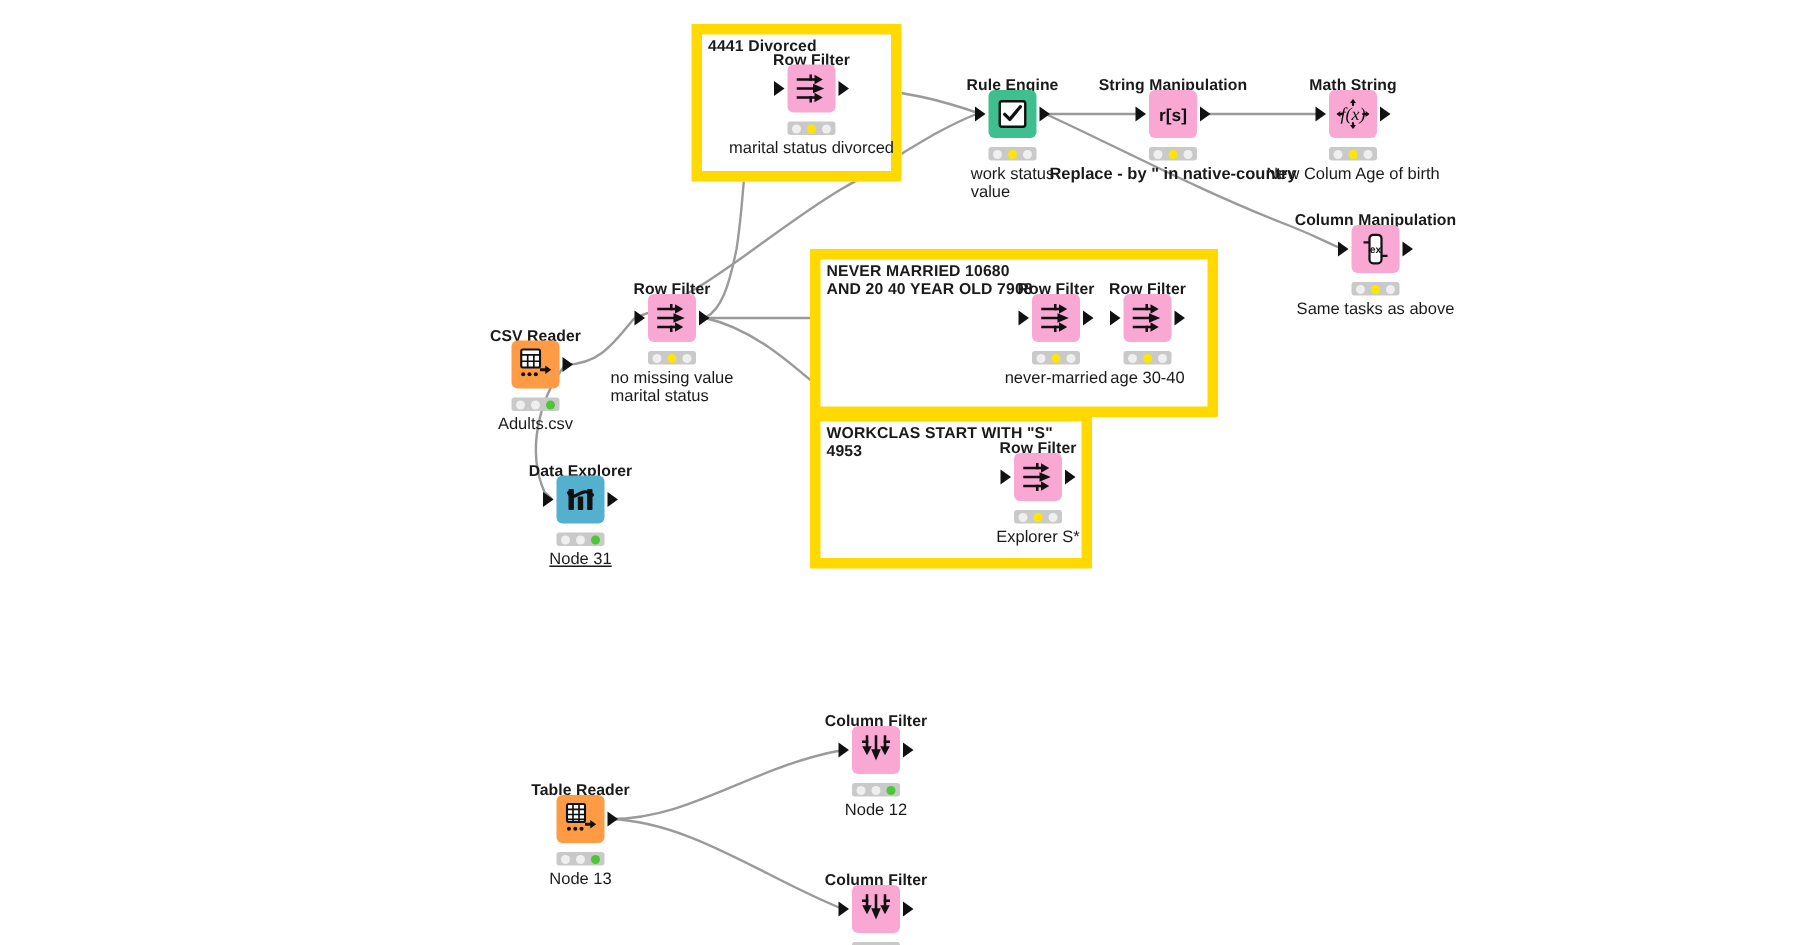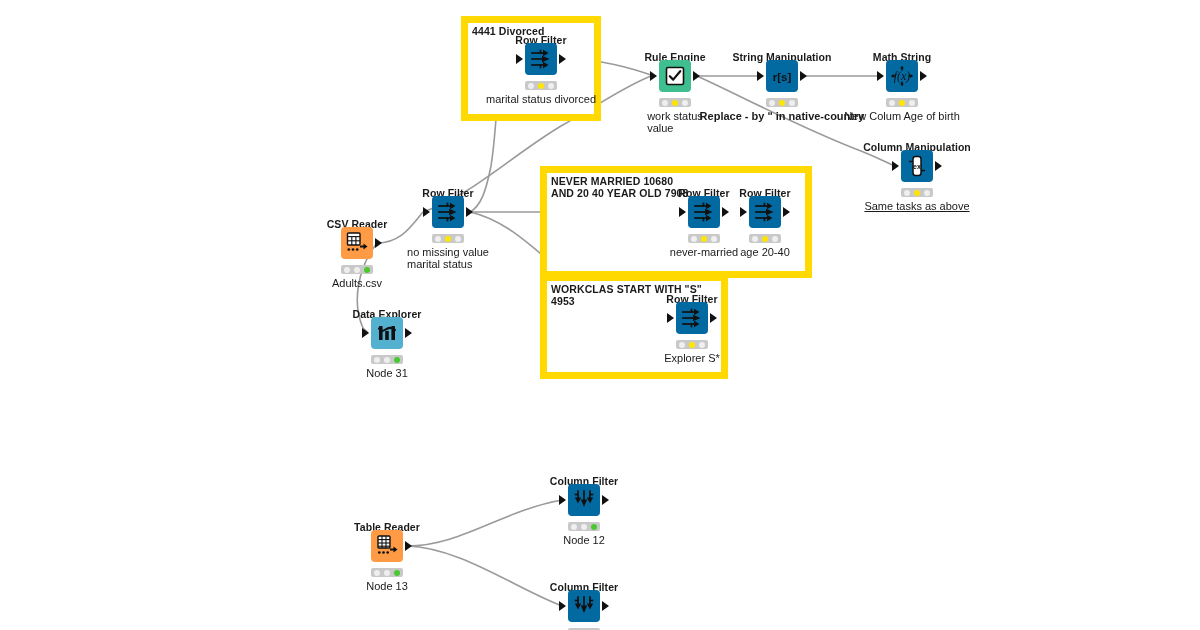--- a/index.html
+++ b/index.html
@@ -42,21 +42,21 @@
     font-weight:bold;
     color:#1a1a1a;
     white-space:nowrap;
     letter-spacing:0.05px;
   }
   .node .box{
     position:absolute;
     left:-16px;top:-16px;
     width:32px;height:32px;
     border-radius:4px;
-    background:#0369a1;
+    background:#f9a8d4;
     display:flex;align-items:center;justify-content:center;
   }
   .node .box.orange{background:#FF9B45;}
   .node .box.green{background:#3FBF8F;}
   .node .box.teal{background:#54B0CF;}
   .node .box svg{display:block;}
   .node .port{
     position:absolute;
     width:0;height:0;
     border-top:5px solid transparent;
@@ -165,21 +165,21 @@
         <path d="M3 6.5 C7 14, 11.5 1, 19 8" fill="none" stroke="#111" stroke-width="2.1" stroke-linecap="round"></path>
       </svg>
         </div>
         <div class="port in"></div>
         <div class="port out"></div>
         <div class="status">
           <i></i>
           <i></i>
           <i class="on-green"></i>
         </div>
-        <div class="sub" style="white-space: nowrap;">Node 31</div>
+        <div class="sub" style="white-space: nowrap; text-decoration: underline;">Node 31</div>
       </div>
       <div class="node" style="left: 407px; top: 196px;">
         <div class="title">Row Filter</div>
         <div class="box ">
           <svg width="22" height="22" viewBox="0 0 22 22">
         <g stroke="#111" stroke-width="1.7" fill="none" stroke-linecap="square">
           <path d="M2 5 H13"></path>
               <path d="M2 11 H12"></path>
               <path d="M2 17 H13"></path>
           <path d="M10.5 2.5 V5"></path>
@@ -299,21 +299,21 @@
             </g>
       </svg>
         </div>
         <div class="port in"></div>
         <div class="port out"></div>
         <div class="status">
           <i></i>
           <i class="on-yellow"></i>
           <i></i>
         </div>
-        <div class="sub" style="white-space: nowrap; text-decoration: underline;">Same tasks as above</div>
+        <div class="sub" style="white-space: nowrap;">Same tasks as above</div>
       </div>
       <div class="node" style="left: 663px; top: 196px;">
         <div class="title">Row Filter</div>
         <div class="box ">
           <svg width="22" height="22" viewBox="0 0 22 22">
         <g stroke="#111" stroke-width="1.7" fill="none" stroke-linecap="square">
           <path d="M2 5 H13"></path>
               <path d="M2 11 H12"></path>
               <path d="M2 17 H13"></path>
           <path d="M10.5 2.5 V5"></path>
@@ -349,21 +349,21 @@
         <path d="M13 13.8 L18.5 17 L13 20.2 Z" fill="#111"></path>
       </svg>
         </div>
         <div class="port in"></div>
         <div class="port out"></div>
         <div class="status">
           <i></i>
           <i class="on-yellow"></i>
           <i></i>
         </div>
-        <div class="sub" style="white-space: nowrap;">age 20-40</div>
+        <div class="sub" style="white-space: nowrap;">age 30-40</div>
       </div>
       <div class="node" style="left: 651px; top: 302px;">
         <div class="title">Row Filter</div>
         <div class="box ">
           <svg width="22" height="22" viewBox="0 0 22 22">
         <g stroke="#111" stroke-width="1.7" fill="none" stroke-linecap="square">
           <path d="M2 5 H13"></path>
               <path d="M2 11 H12"></path>
               <path d="M2 17 H13"></path>
           <path d="M10.5 2.5 V5"></path>

